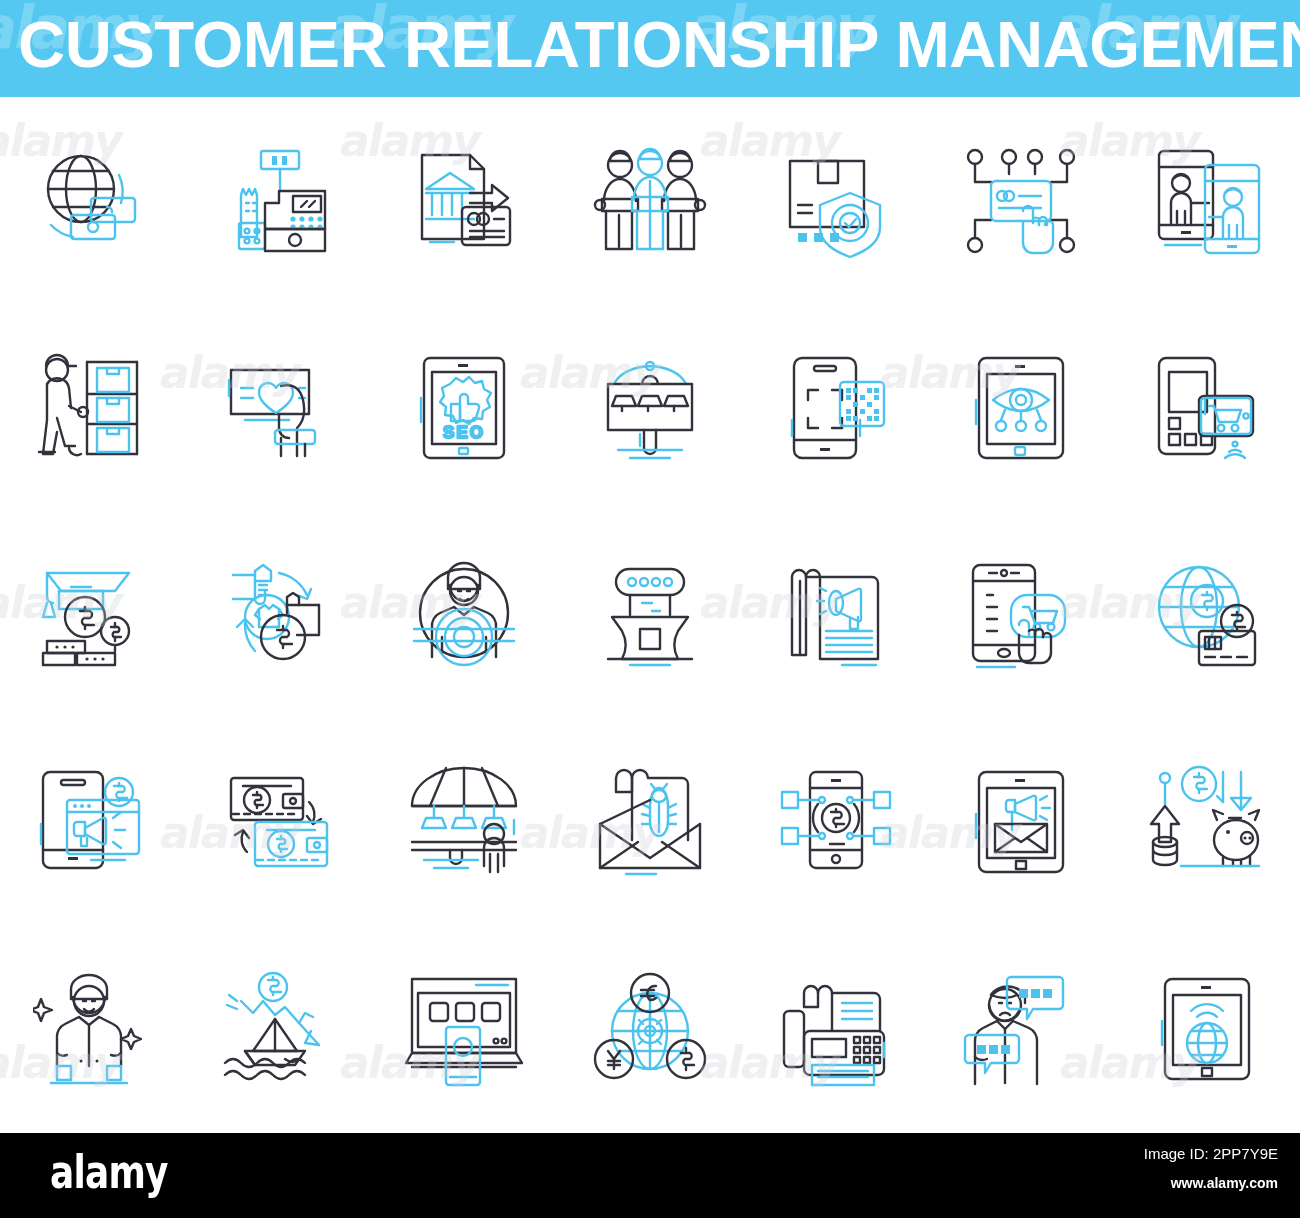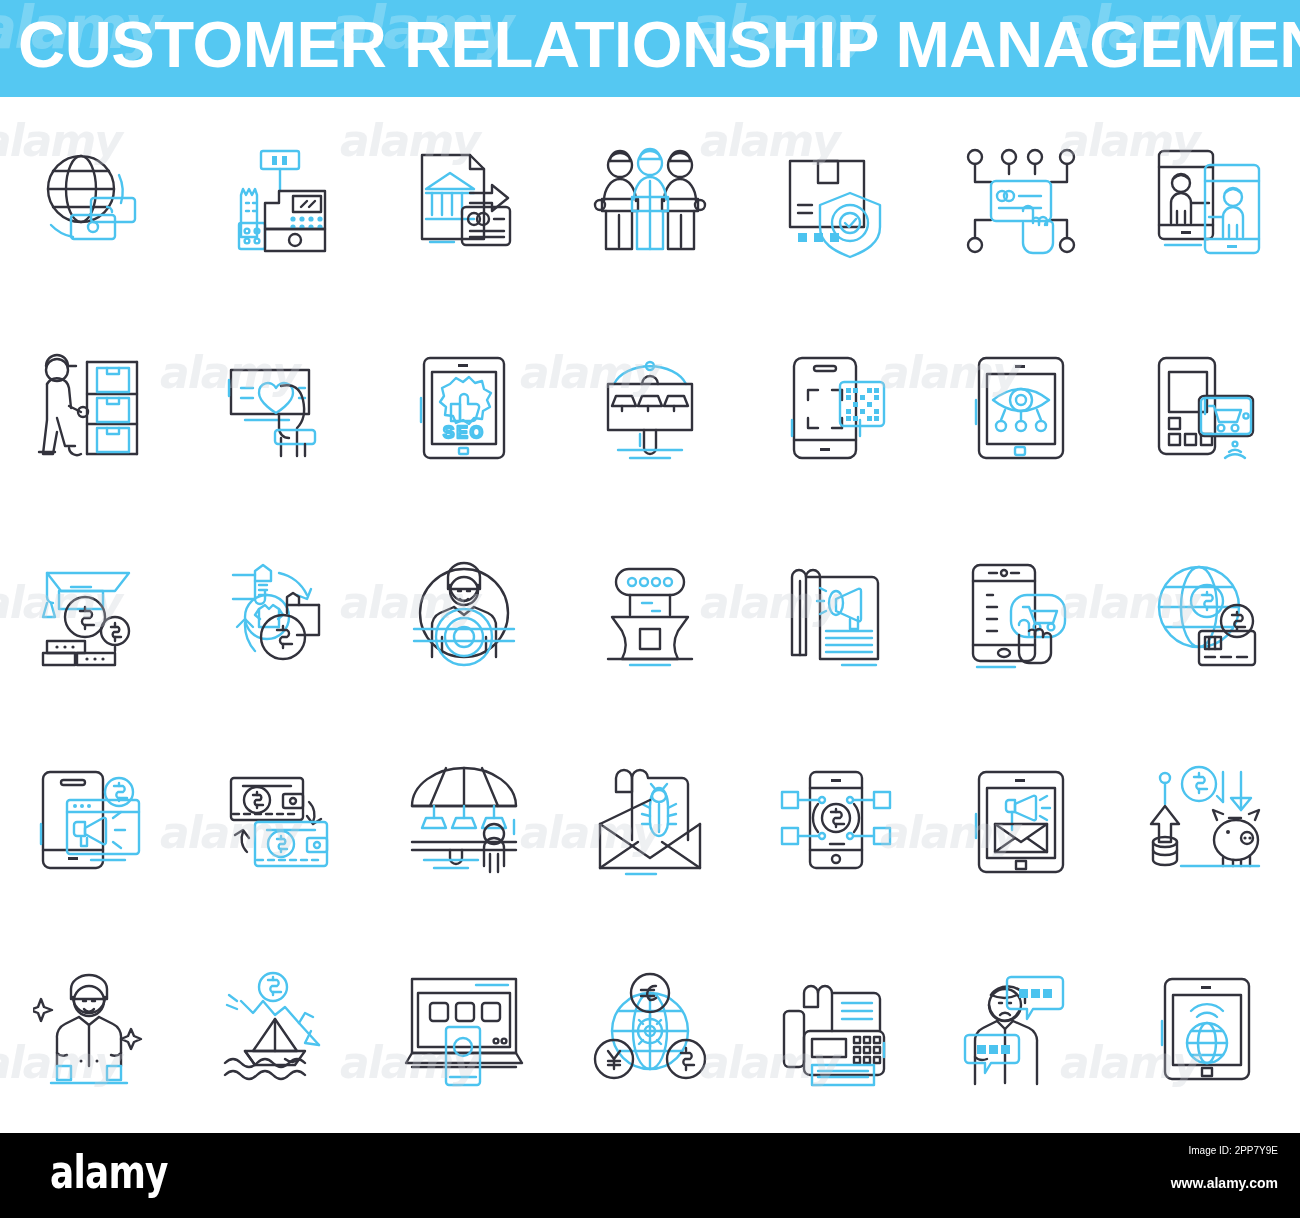--- a/index.html
+++ b/index.html
@@ -70,21 +70,21 @@
     background:#000000;
   }
   #alamy-logo{
     position:absolute; left:50px; top:12px;
     font-size:46px; font-weight:700; color:#ffffff;
     font-family:"DejaVu Sans", sans-serif;
     letter-spacing:-1px; transform:scaleX(.78); transform-origin:left top;
   }
   #image-id{
     position:absolute; right:22px; top:12px;
-    font-size:10px; color:#ffffff; font-family:"Liberation Sans", sans-serif;
+    font-size:15px; color:#ffffff; font-family:"Liberation Sans", sans-serif;
   }
   #alamy-url{
     position:absolute; right:22px; top:42px;
     font-size:14px; font-weight:700; color:#ffffff;
     font-family:"Liberation Sans", sans-serif;
   }
 </style>
 </head>
 <body>
 

